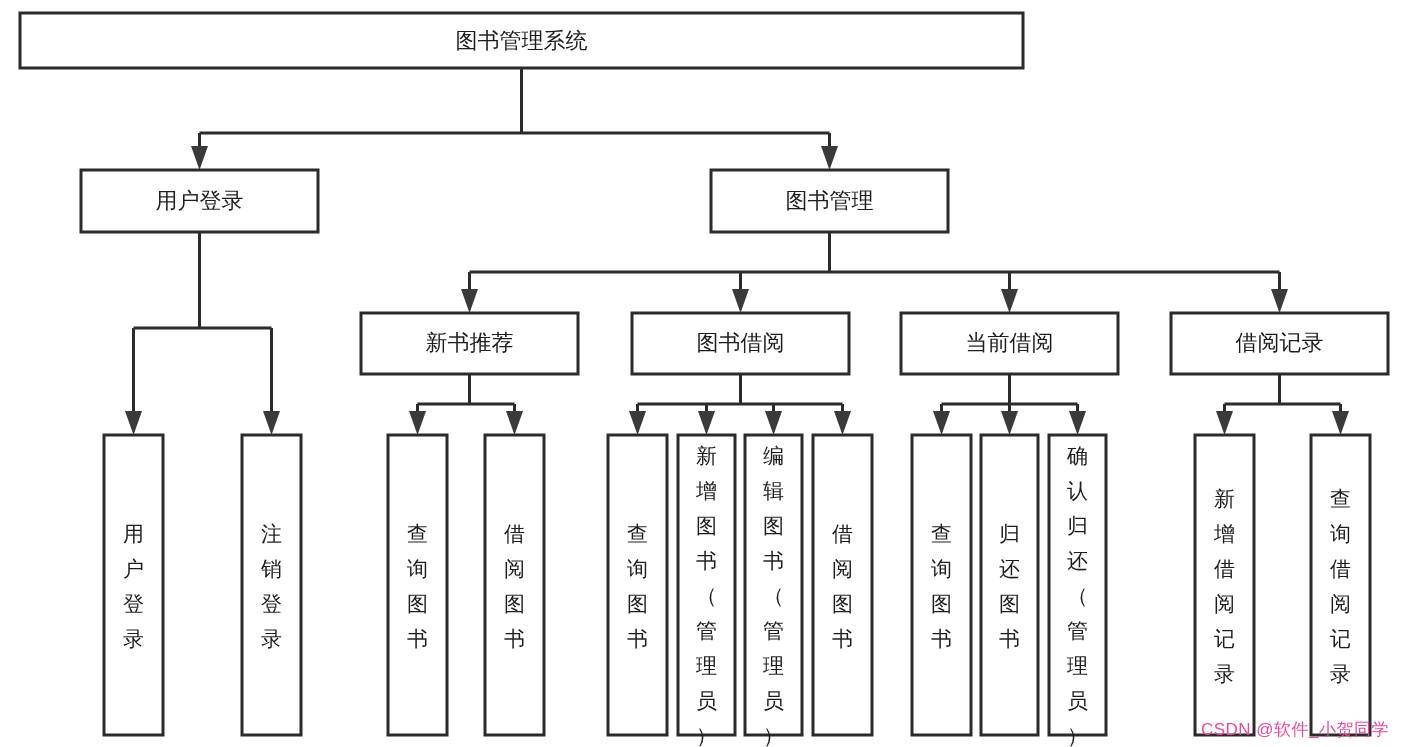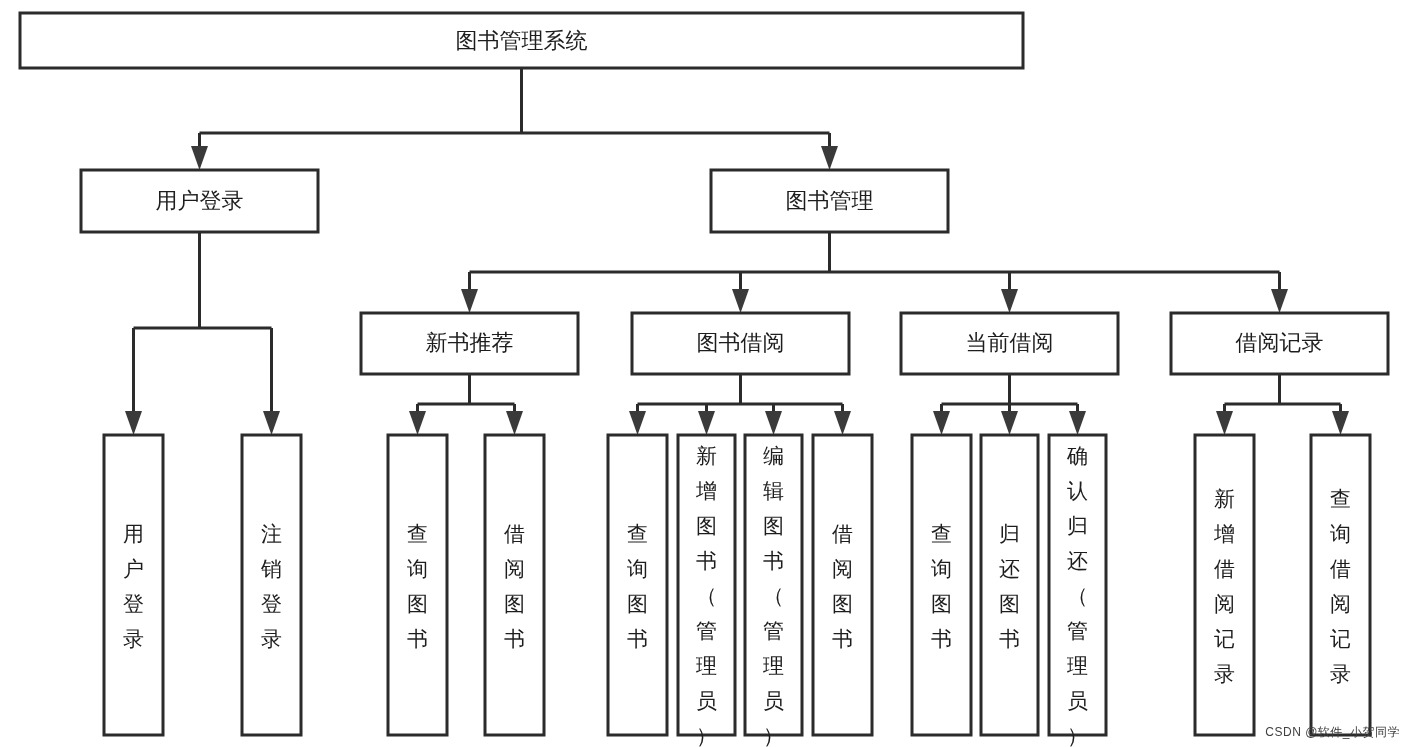--- a/index.html
+++ b/index.html
@@ -22,23 +22,23 @@
     dominant-baseline:middle;
   }
   .leaf-label{
     fill:#1d1d1d;
     font-family:"Liberation Sans","DejaVu Sans",sans-serif;
     font-size:21px;
     text-anchor:middle;
   }
   .watermark{
     position:absolute;
-    right:5px;bottom:6px;
-    color:#404040;
-    font-size:12px;
+    right:16px;bottom:6px;
+    color:#ec4899;
+    font-size:17px;
     font-family:"Liberation Sans","DejaVu Sans",sans-serif;
     letter-spacing:0.5px;
     white-space:nowrap;
     user-select:none;
   }
 </style>
 </head>
 <body>
 
 <div id="diagram-root">

